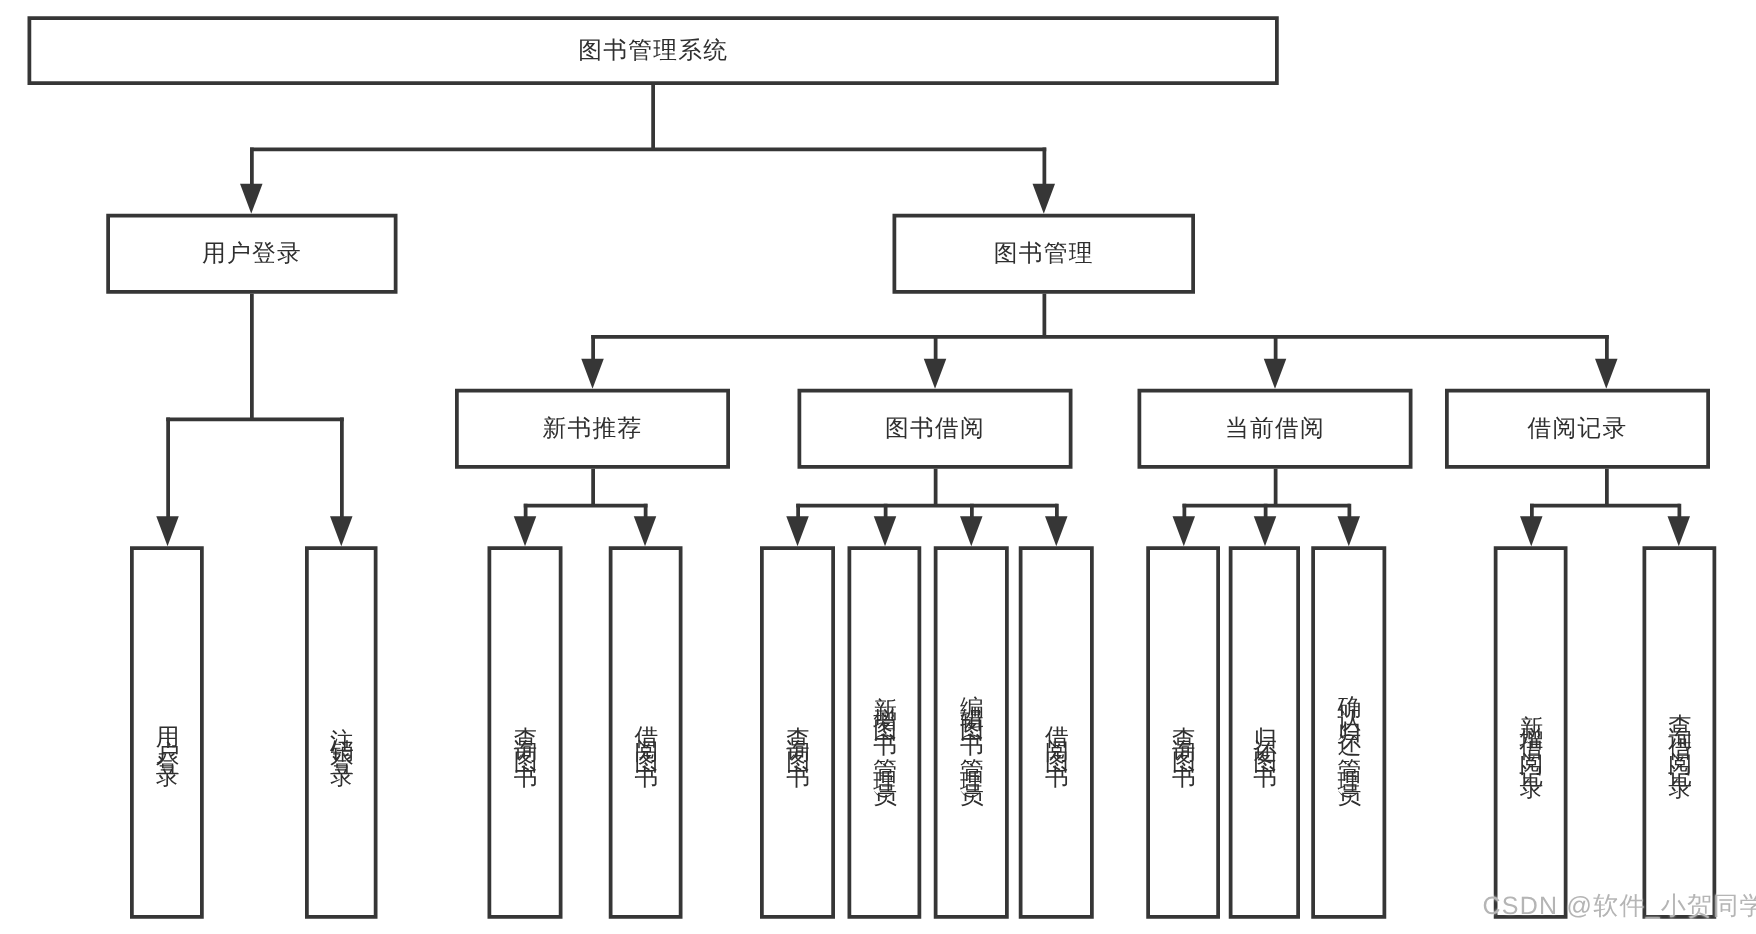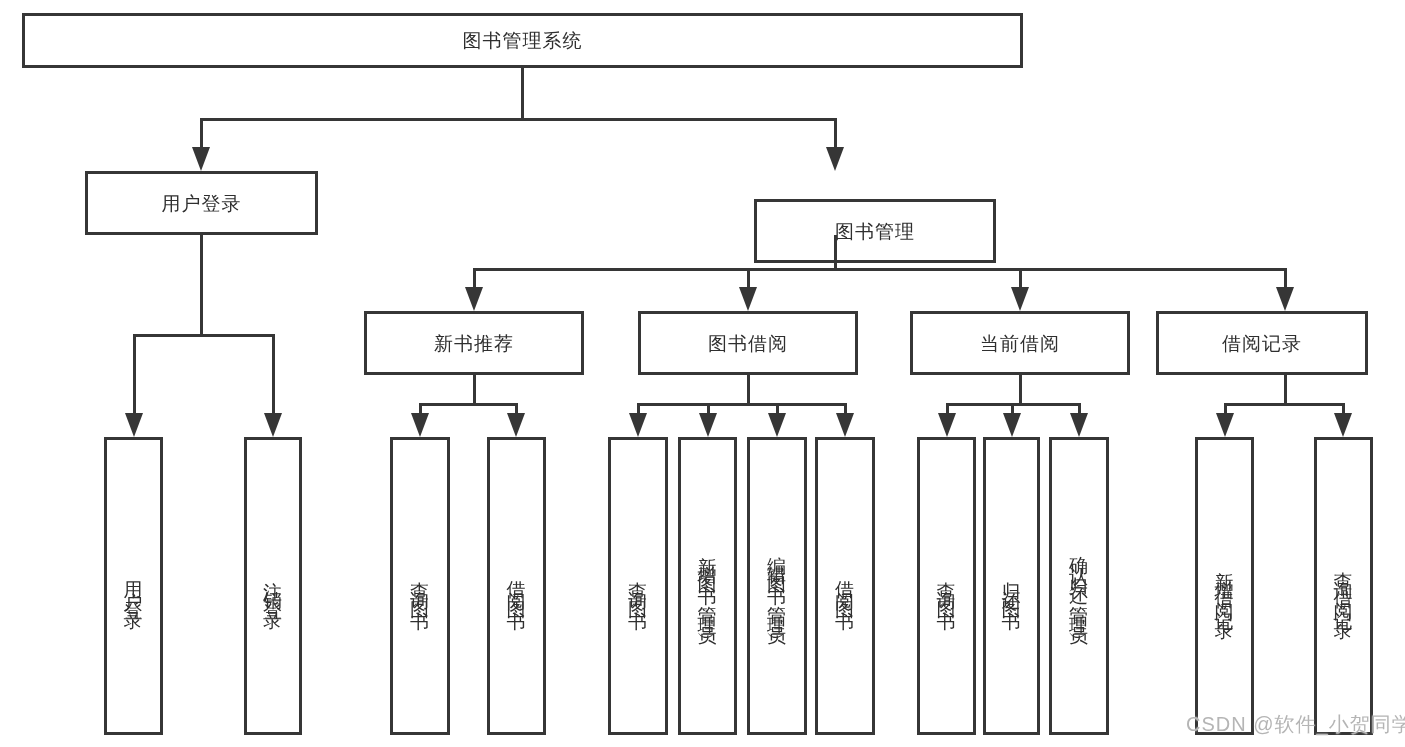--- a/index.html
+++ b/index.html
@@ -66,21 +66,21 @@
   <div class="vline" style="left:521px;top:66px;height:54px;"></div>
   <div class="hline" style="left:200px;top:118px;width:637px;"></div>
   <div class="vline" style="left:200px;top:118px;height:32px;"></div>
   <div class="arrow" style="left:192px;top:147px;"></div>
   <div class="vline" style="left:834px;top:118px;height:32px;"></div>
   <div class="arrow" style="left:826px;top:147px;"></div>
 
   <div class="box" style="left:85px;top:171px;width:233px;height:64px;">
     <span class="lbl">用户登录</span>
   </div>
-  <div class="box" style="left:754px;top:171px;width:242px;height:64px;margin-top:28px;">
+  <div class="box" style="left:714px;top:171px;width:242px;height:64px;">
     <span class="lbl">图书管理</span>
   </div>
 
   <div class="vline" style="left:200px;top:235px;height:101px;"></div>
   <div class="hline" style="left:133px;top:334px;width:142px;"></div>
   <div class="vline" style="left:133px;top:334px;height:80px;"></div>
   <div class="arrow" style="left:125px;top:413px;"></div>
   <div class="vline" style="left:272px;top:334px;height:80px;"></div>
   <div class="arrow" style="left:264px;top:413px;"></div>
 

